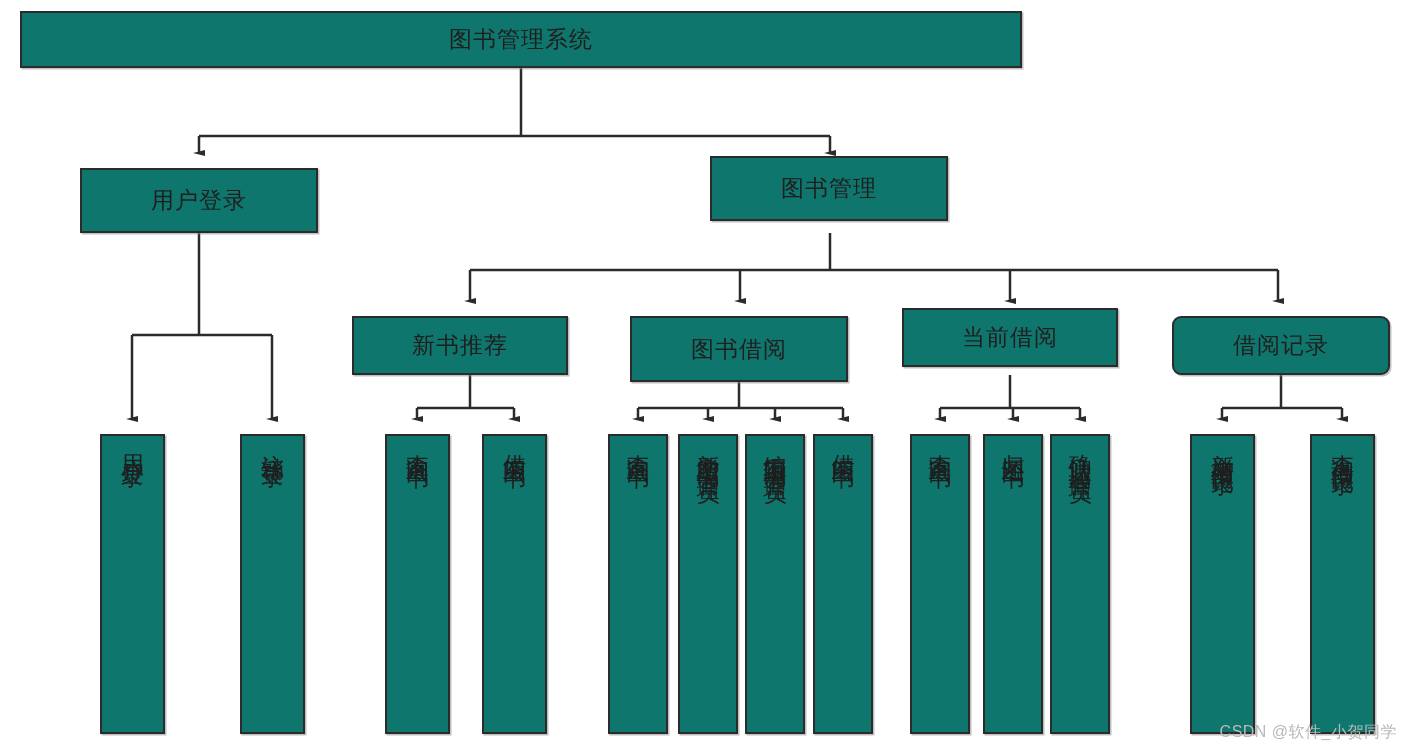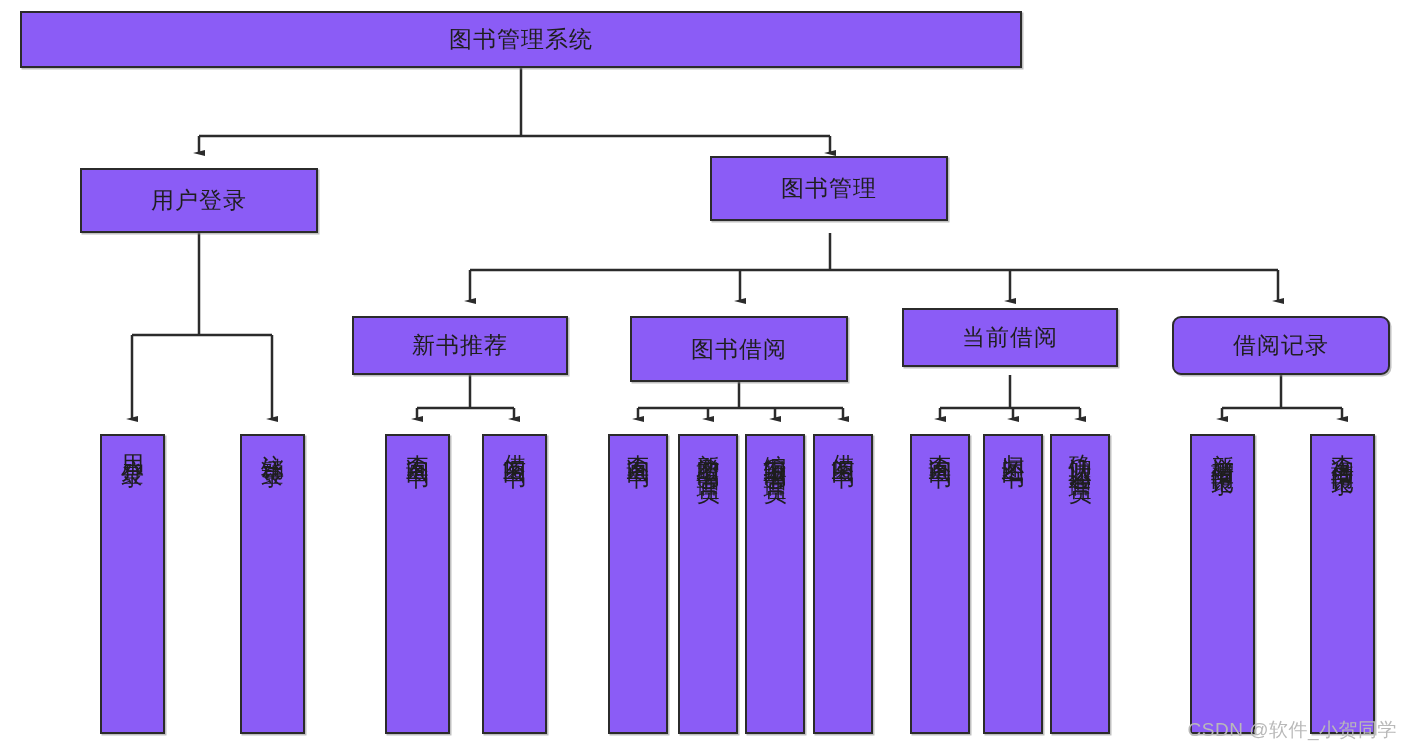--- a/index.html
+++ b/index.html
@@ -23,21 +23,21 @@
     position: absolute;
     left: 0;
     top: 0;
     width: 1405px;
     height: 747px;
     pointer-events: none;
   }
   .node {
     position: absolute;
     box-sizing: border-box;
-    background: #8b5cf6;
+    background: #0f766e;
     border: 2.5px solid #2b2b2b;
     display: flex;
     align-items: center;
     justify-content: center;
     box-shadow: 1.5px 1.5px 0 rgba(140,140,140,0.55);
   }
   .node .label {
     font-size: 23px;
     line-height: 1.05;
     letter-spacing: 1px;
@@ -56,21 +56,21 @@
     font-size: 23px;
     letter-spacing: 4px;
     line-height: 1.0;
     white-space: nowrap;
     margin: 0 auto;
   }
   .watermark {
     position: absolute;
     right: 8px;
     bottom: 4px;
-    font-size: 19px;
+    font-size: 16px;
     color: #b9b9b9;
     letter-spacing: 0.5px;
     white-space: nowrap;
     user-select: none;
   }
 </style>
 </head>
 <body>
 
 <div id="canvas">

